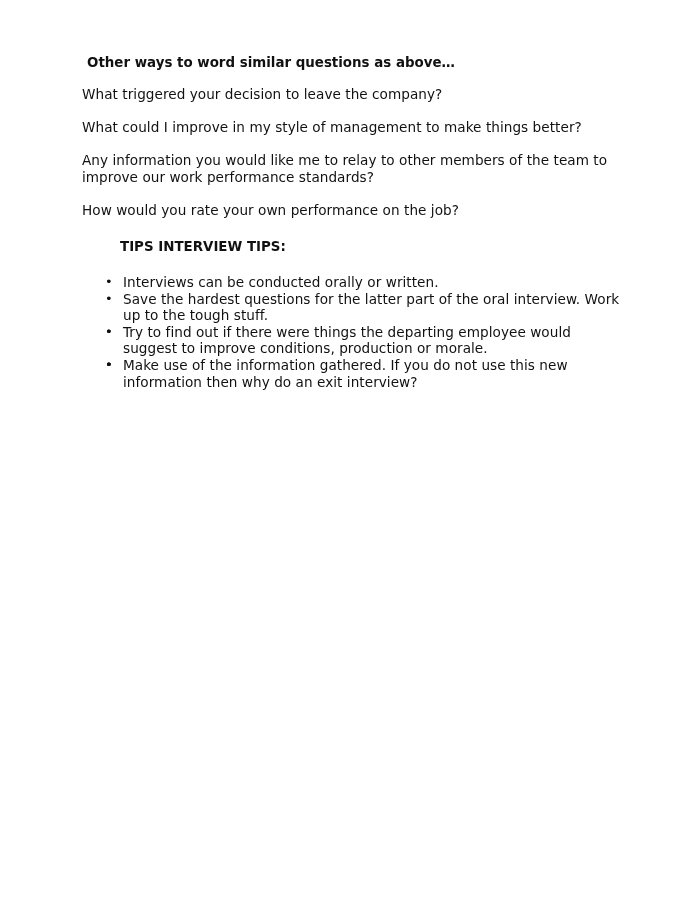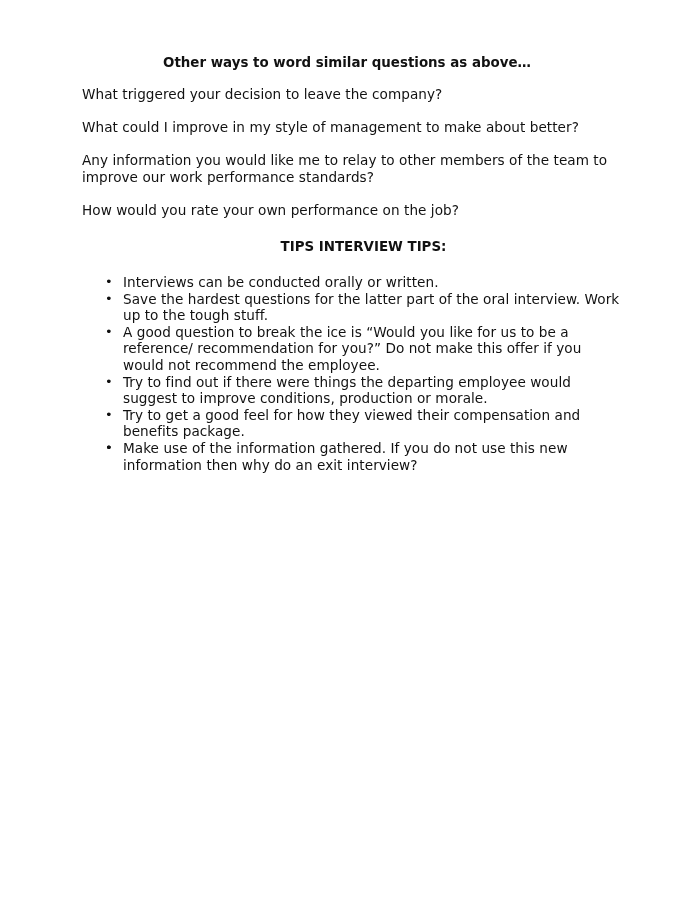--- a/index.html
+++ b/index.html
@@ -17,21 +17,20 @@
     }
     .page {
       position: absolute;
       left: 82px;
       top: 55px;
       width: 540px;
     }
     .heading {
       font-weight: bold;
       font-size: 13.4px;
-      text-align: center;
       margin: 15px;
       line-height: 16px;
     }
     .heading.h1 {
       margin-top: 0;
       margin-left: 5px;
     }
     .questions {
       margin-top: 13px;
     }
@@ -65,47 +64,45 @@
     }
   </style>
 </head>
 <body>
 
 <div class="page">
   <h2 class="heading h1">Other ways to word similar questions as above…</h2>
 
   <div class="questions">
     <p class="q">What triggered your decision to leave the company?</p>
-    <p class="q">What could I improve in my style of management to make about better?</p>
+    <p class="q">What could I improve in my style of management to make things better?</p>
     <p class="q">Any information you would like me to relay to other members of the team to improve our work performance standards?</p>
     <p class="q">How would you rate your own performance on the job?</p>
   </div>
 
   <h2 class="heading h2">TIPS INTERVIEW TIPS:</h2>
 
   <ul class="tips">
     <li>
       <span class="bullet">•</span>
       <span>Interviews can be conducted orally or written.</span>
     </li>
     <li>
       <span class="bullet">•</span>
       <span>Save the hardest questions for the latter part of the oral interview. Work up to the tough stuff.</span>
     </li>
     <li>
       <span class="bullet">•</span>
-      <span>A good question to break the ice is “Would you like for us to be a reference/ recommendation for you?”  Do not make this offer if you would not recommend the employee.</span>
     </li>
     <li>
       <span class="bullet">•</span>
       <span>Try to find out if there were things the departing employee would suggest to improve conditions, production or morale.</span>
     </li>
     <li>
       <span class="bullet">•</span>
-      <span>Try to get a good feel for how they viewed their compensation and benefits package.</span>
     </li>
     <li>
       <span class="bullet">•</span>
     </li>
     <li>
       <span class="bullet">•</span>
       <span>Make use of the information gathered. If you do not use this new information then why do an exit interview?</span>
     </li>
   </ul>
 </div>

